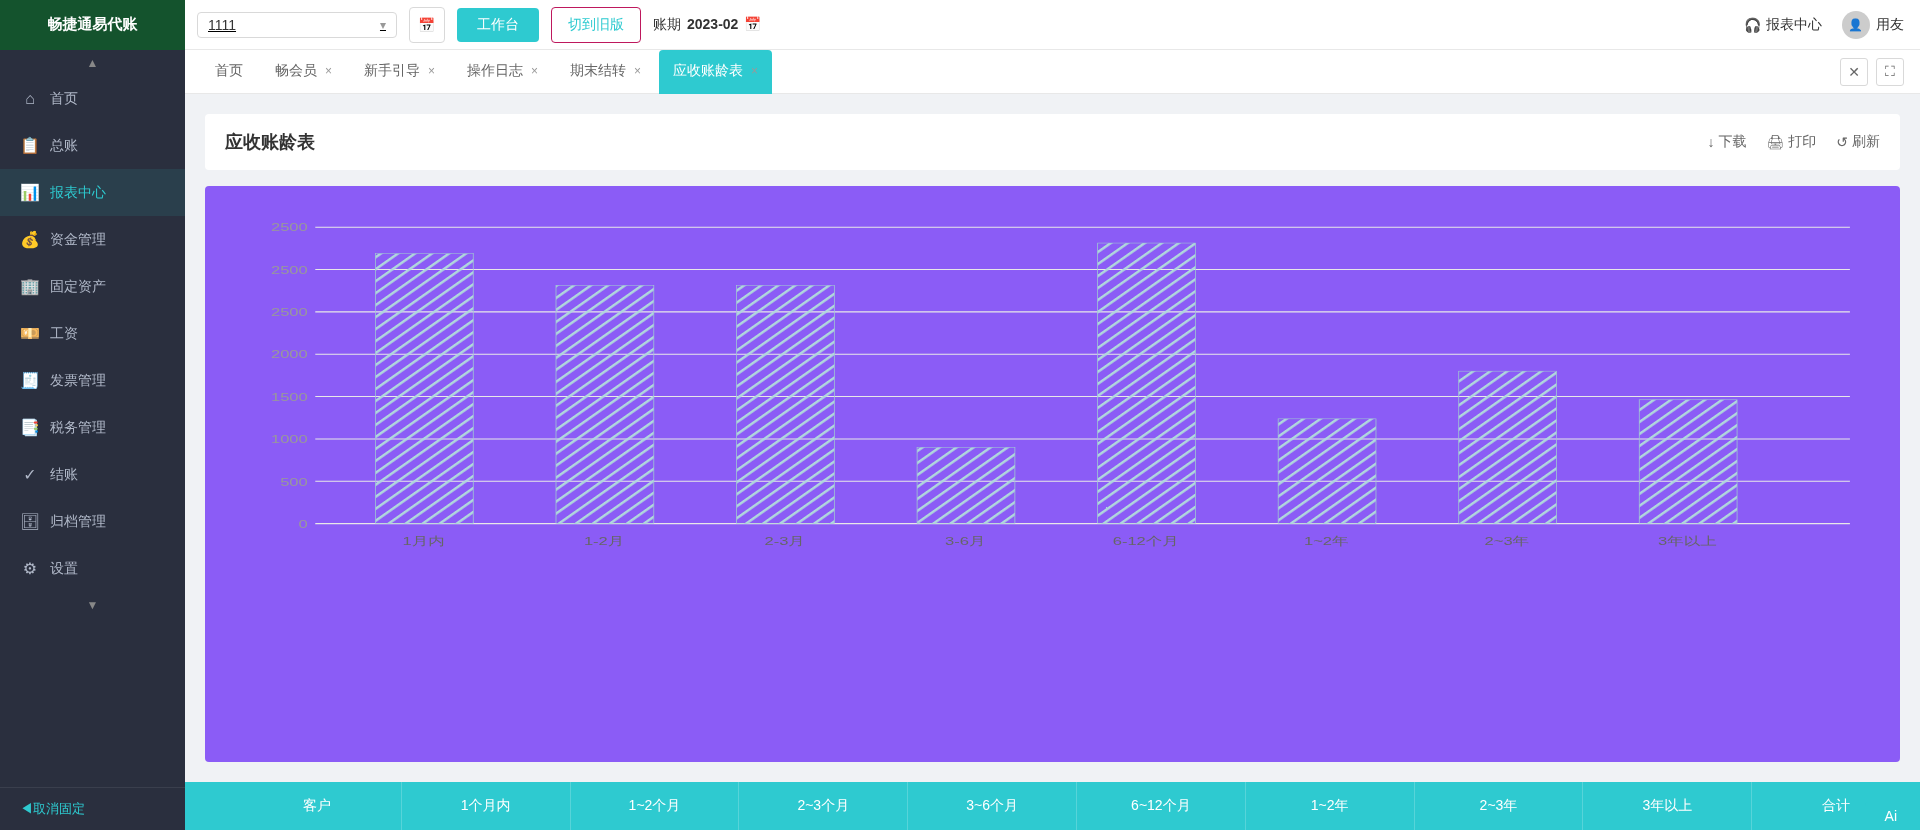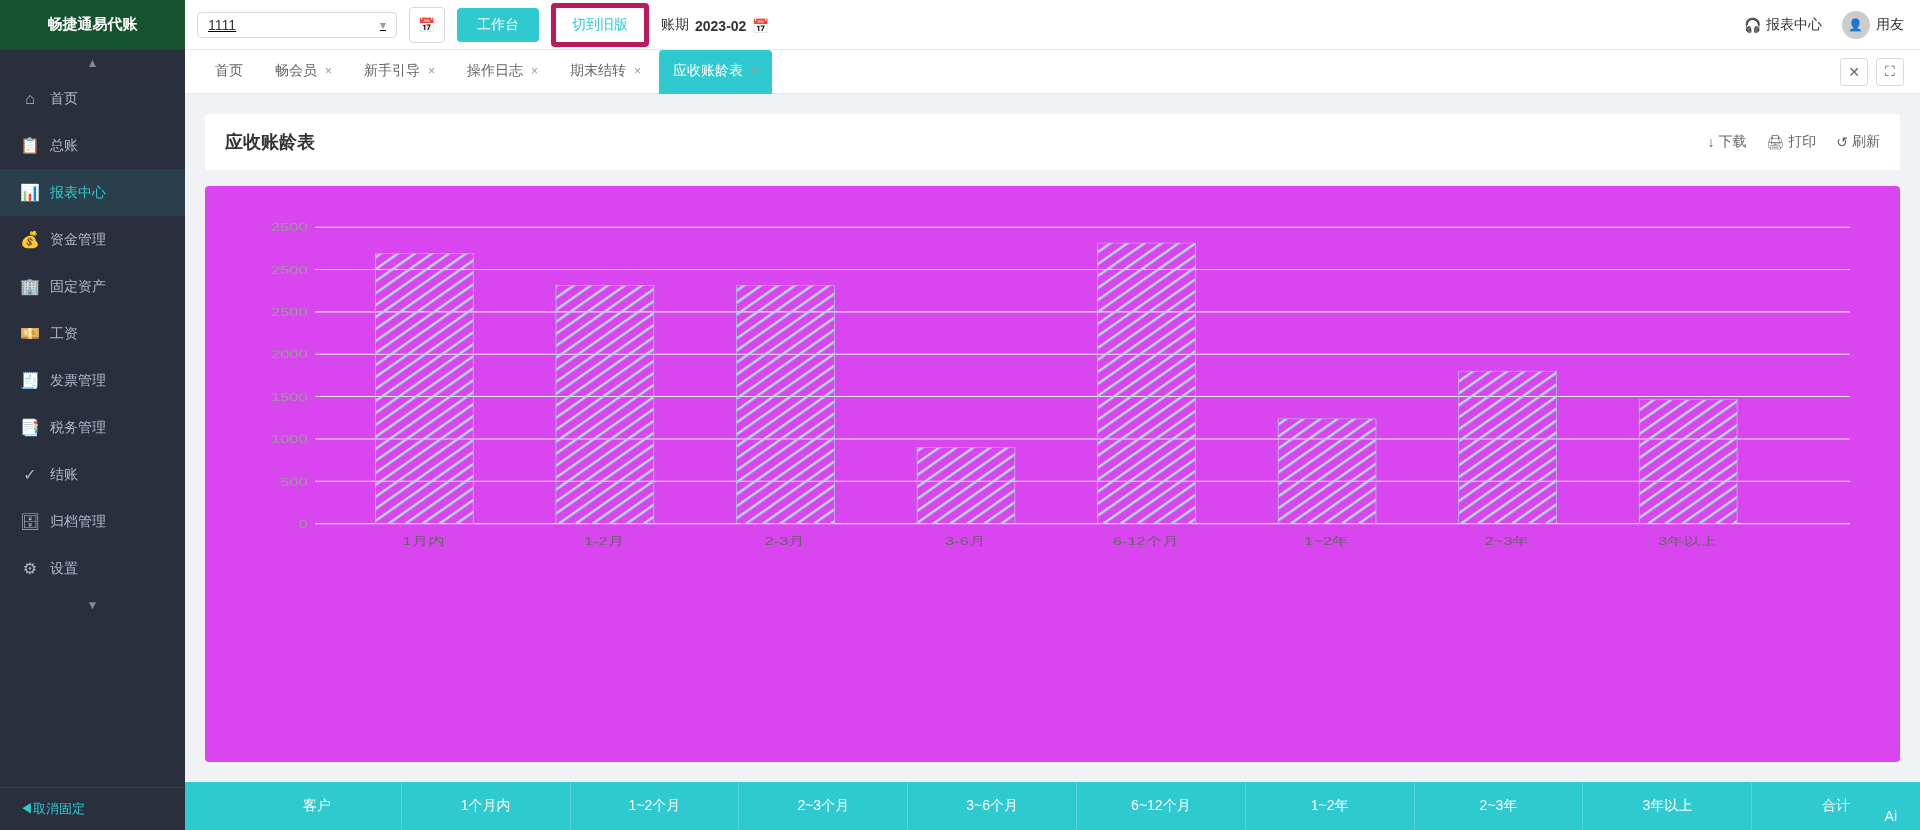--- a/index.html
+++ b/index.html
@@ -26,24 +26,24 @@
     .calendar-btn {
       width: 36px; height: 36px; border: 1px solid #d9d9d9; border-radius: 4px;
       display: flex; align-items: center; justify-content: center; cursor: pointer;
       background: #fff; color: #666;
     }
     .workbench-btn {
       background: #2ecad0; color: #fff; border: none; border-radius: 4px;
       padding: 8px 20px; cursor: pointer; font-size: 14px; text-align: right;
     }
     .switch-btn {
-      border: 5px solid #be185d; color: #2ecad0; background: #fff;
+      border: 1px solid #be185d; color: #2ecad0; background: #fff;
       border-radius: 4px; padding: 8px 16px; cursor: pointer; font-size: 14px;
     }
-    .period-area { display: flex; align-items: flex-end; gap: 6px; color: #333; }
+    .period-area { display: flex; align-items: flex-start; gap: 6px; color: #333; }
     .period-label { font-size: 14px; }
     .period-value { font-size: 14px; font-weight: bold; color: #333; }
     .header-right { margin-left: auto; display: flex; align-items: center; gap: 20px; }
     .consult-btn { display: flex; align-items: center; gap: 4px; color: #333; cursor: pointer; font-size: 14px; }
     .user-area { display: flex; align-items: center; gap: 6px; cursor: pointer; }
     .user-avatar { width: 28px; height: 28px; border-radius: 50%; background: #ccc; display: flex; align-items: center; justify-content: center; color: #fff; font-size: 12px; }
     .user-name { color: #333; font-size: 14px; }
 
     
     .main-layout { display: flex; flex: 1; overflow: hidden; }
@@ -91,21 +91,21 @@
     
     .page-header {
       display: flex; align-items: center; justify-content: space-between;
       background: #fff; padding: 16px 20px; border-radius: 4px;
     }
     .page-title { font-size: 18px; font-weight: bold; color: #333; }
     .page-actions { display: flex; align-items: center; gap: 20px; }
     .page-action-btn { display: flex; align-items: center; gap: 4px; color: #666; cursor: pointer; font-size: 14px; }
 
     
-    .chart-container { background: #d946ef; border-radius: 4px; padding: 20px; flex: 1; min-height: 400px; }
+    .chart-container { background: #8b5cf6; border-radius: 4px; padding: 20px; flex: 1; min-height: 400px; }
     .chart-wrapper { width: 100%; height: 360px; position: relative; }
 
     
     .chart-svg { width: 100%; height: 100%; }
 
     
     .table-header {
       background: #2ecad0; display: flex; height: 48px; flex-shrink: 0; padding-left: 48px;
     }
     .table-header-cell {

